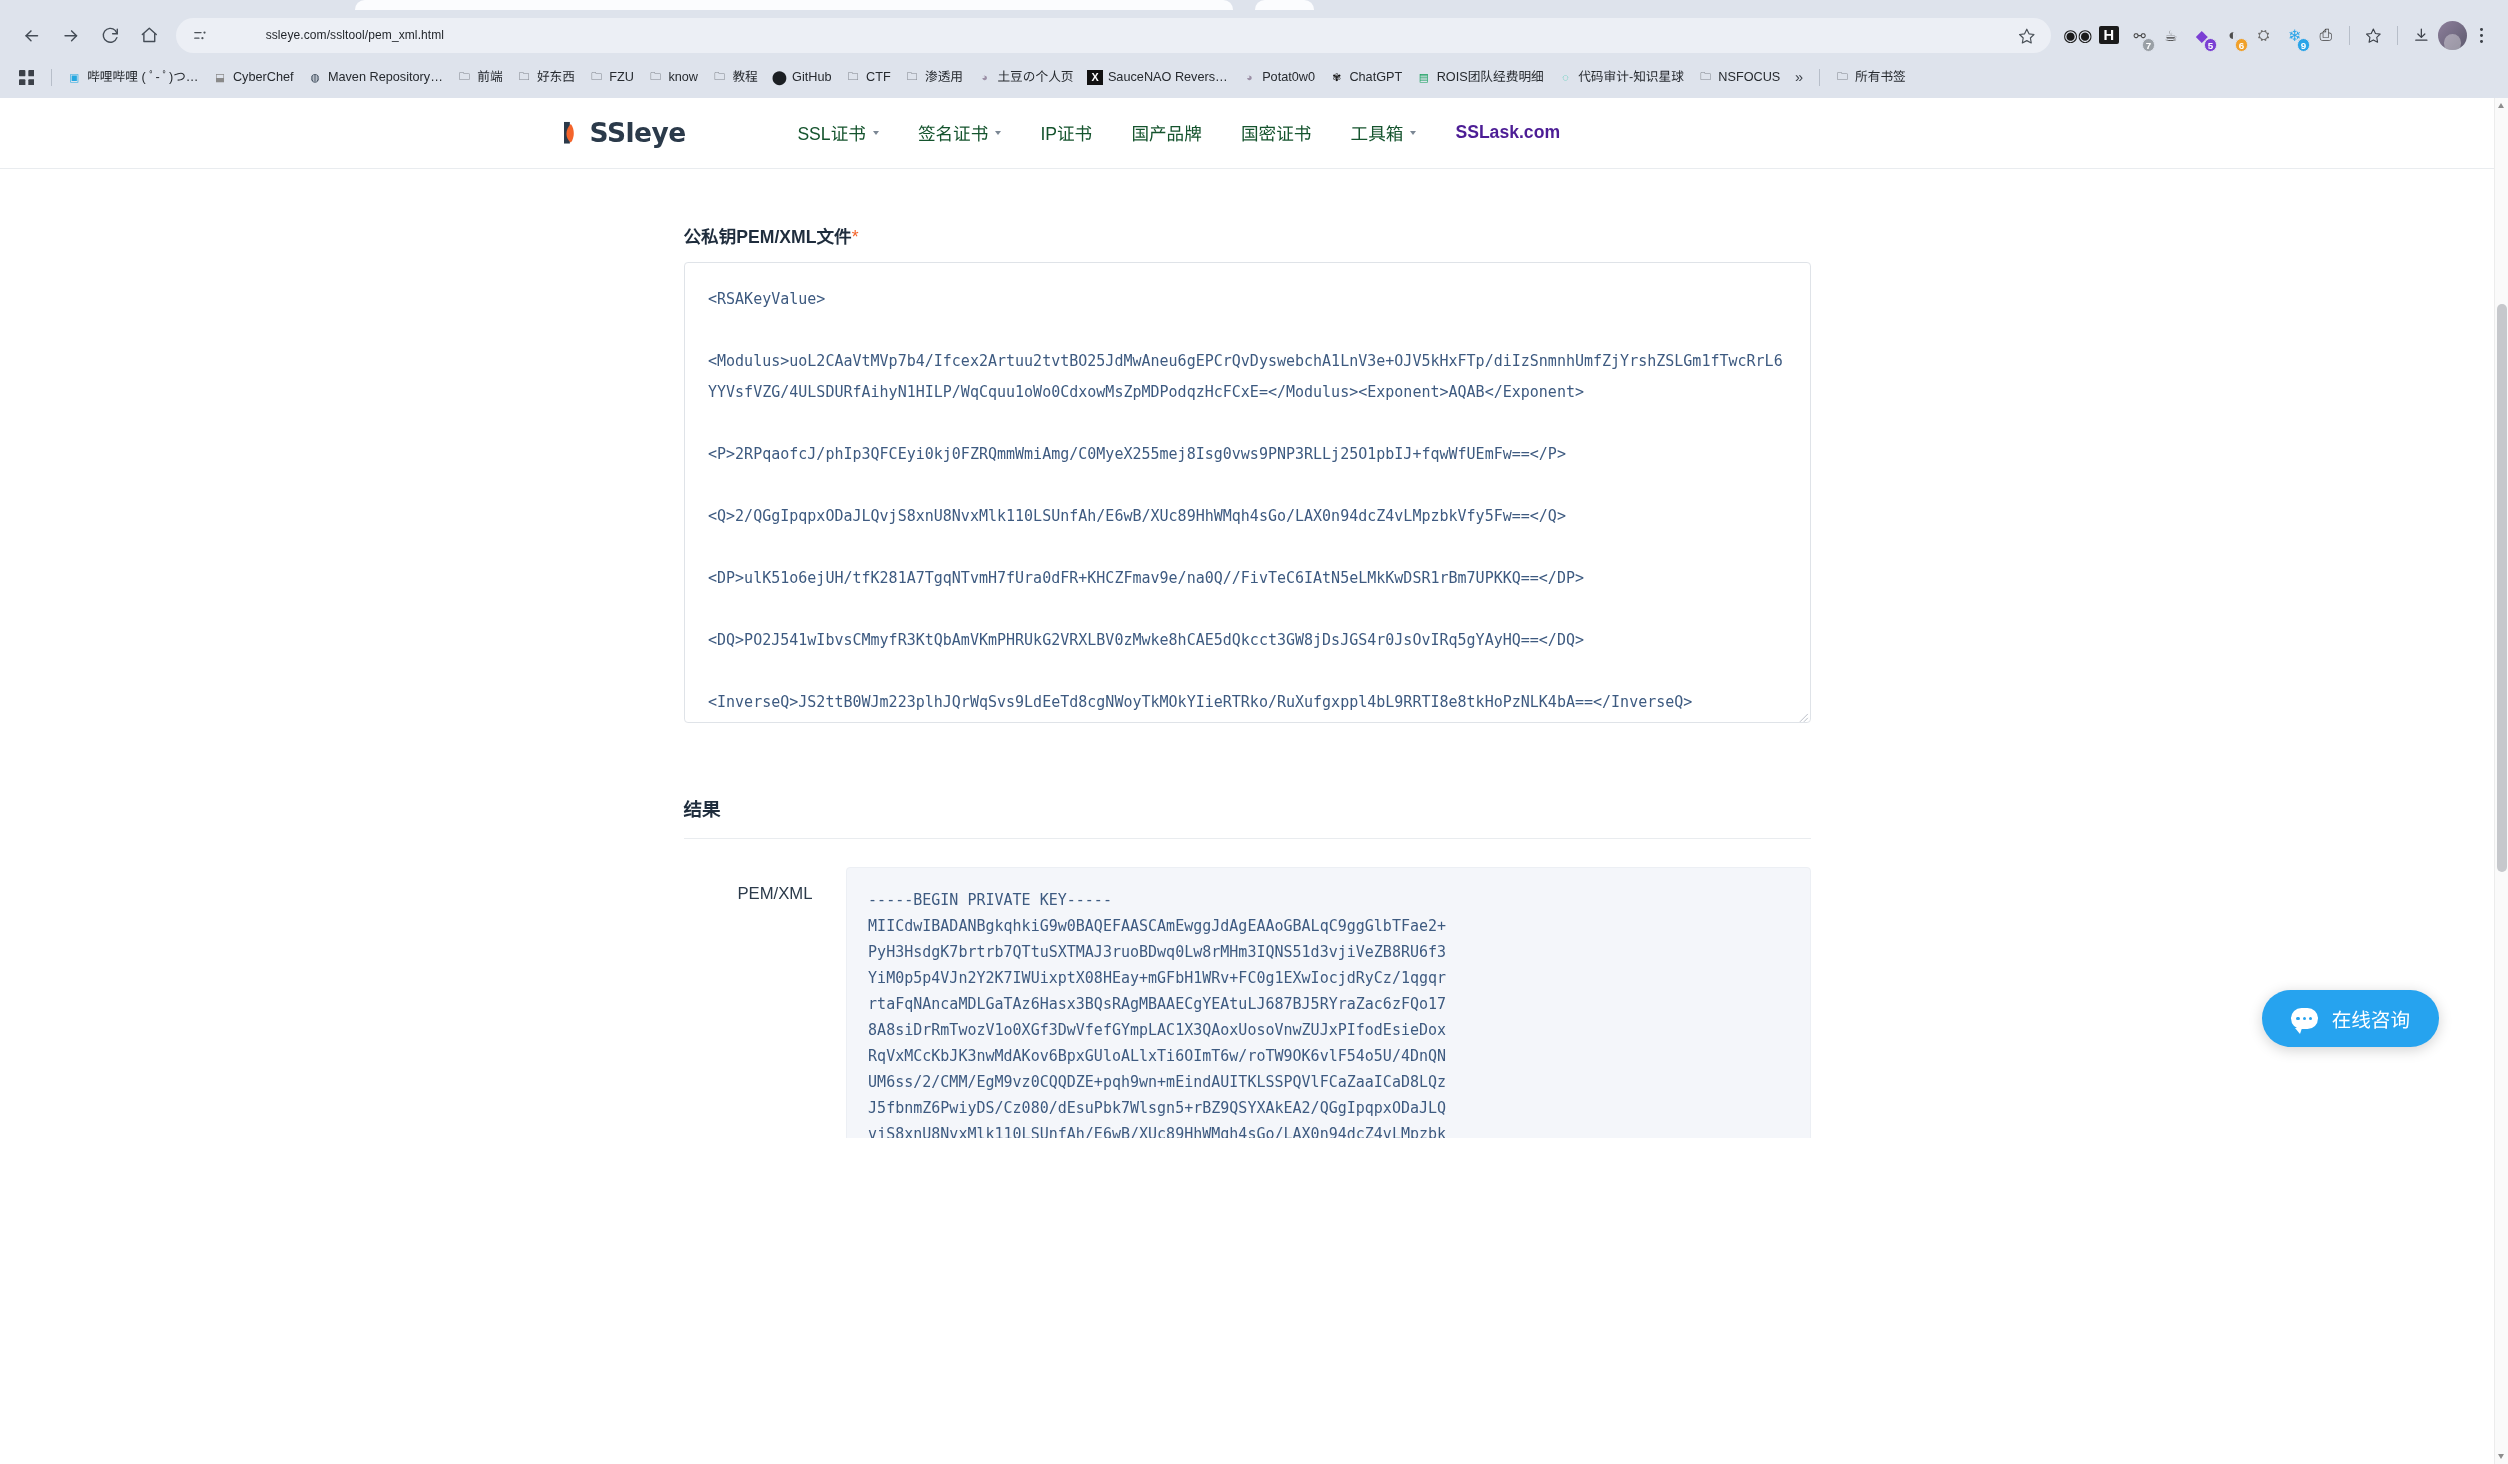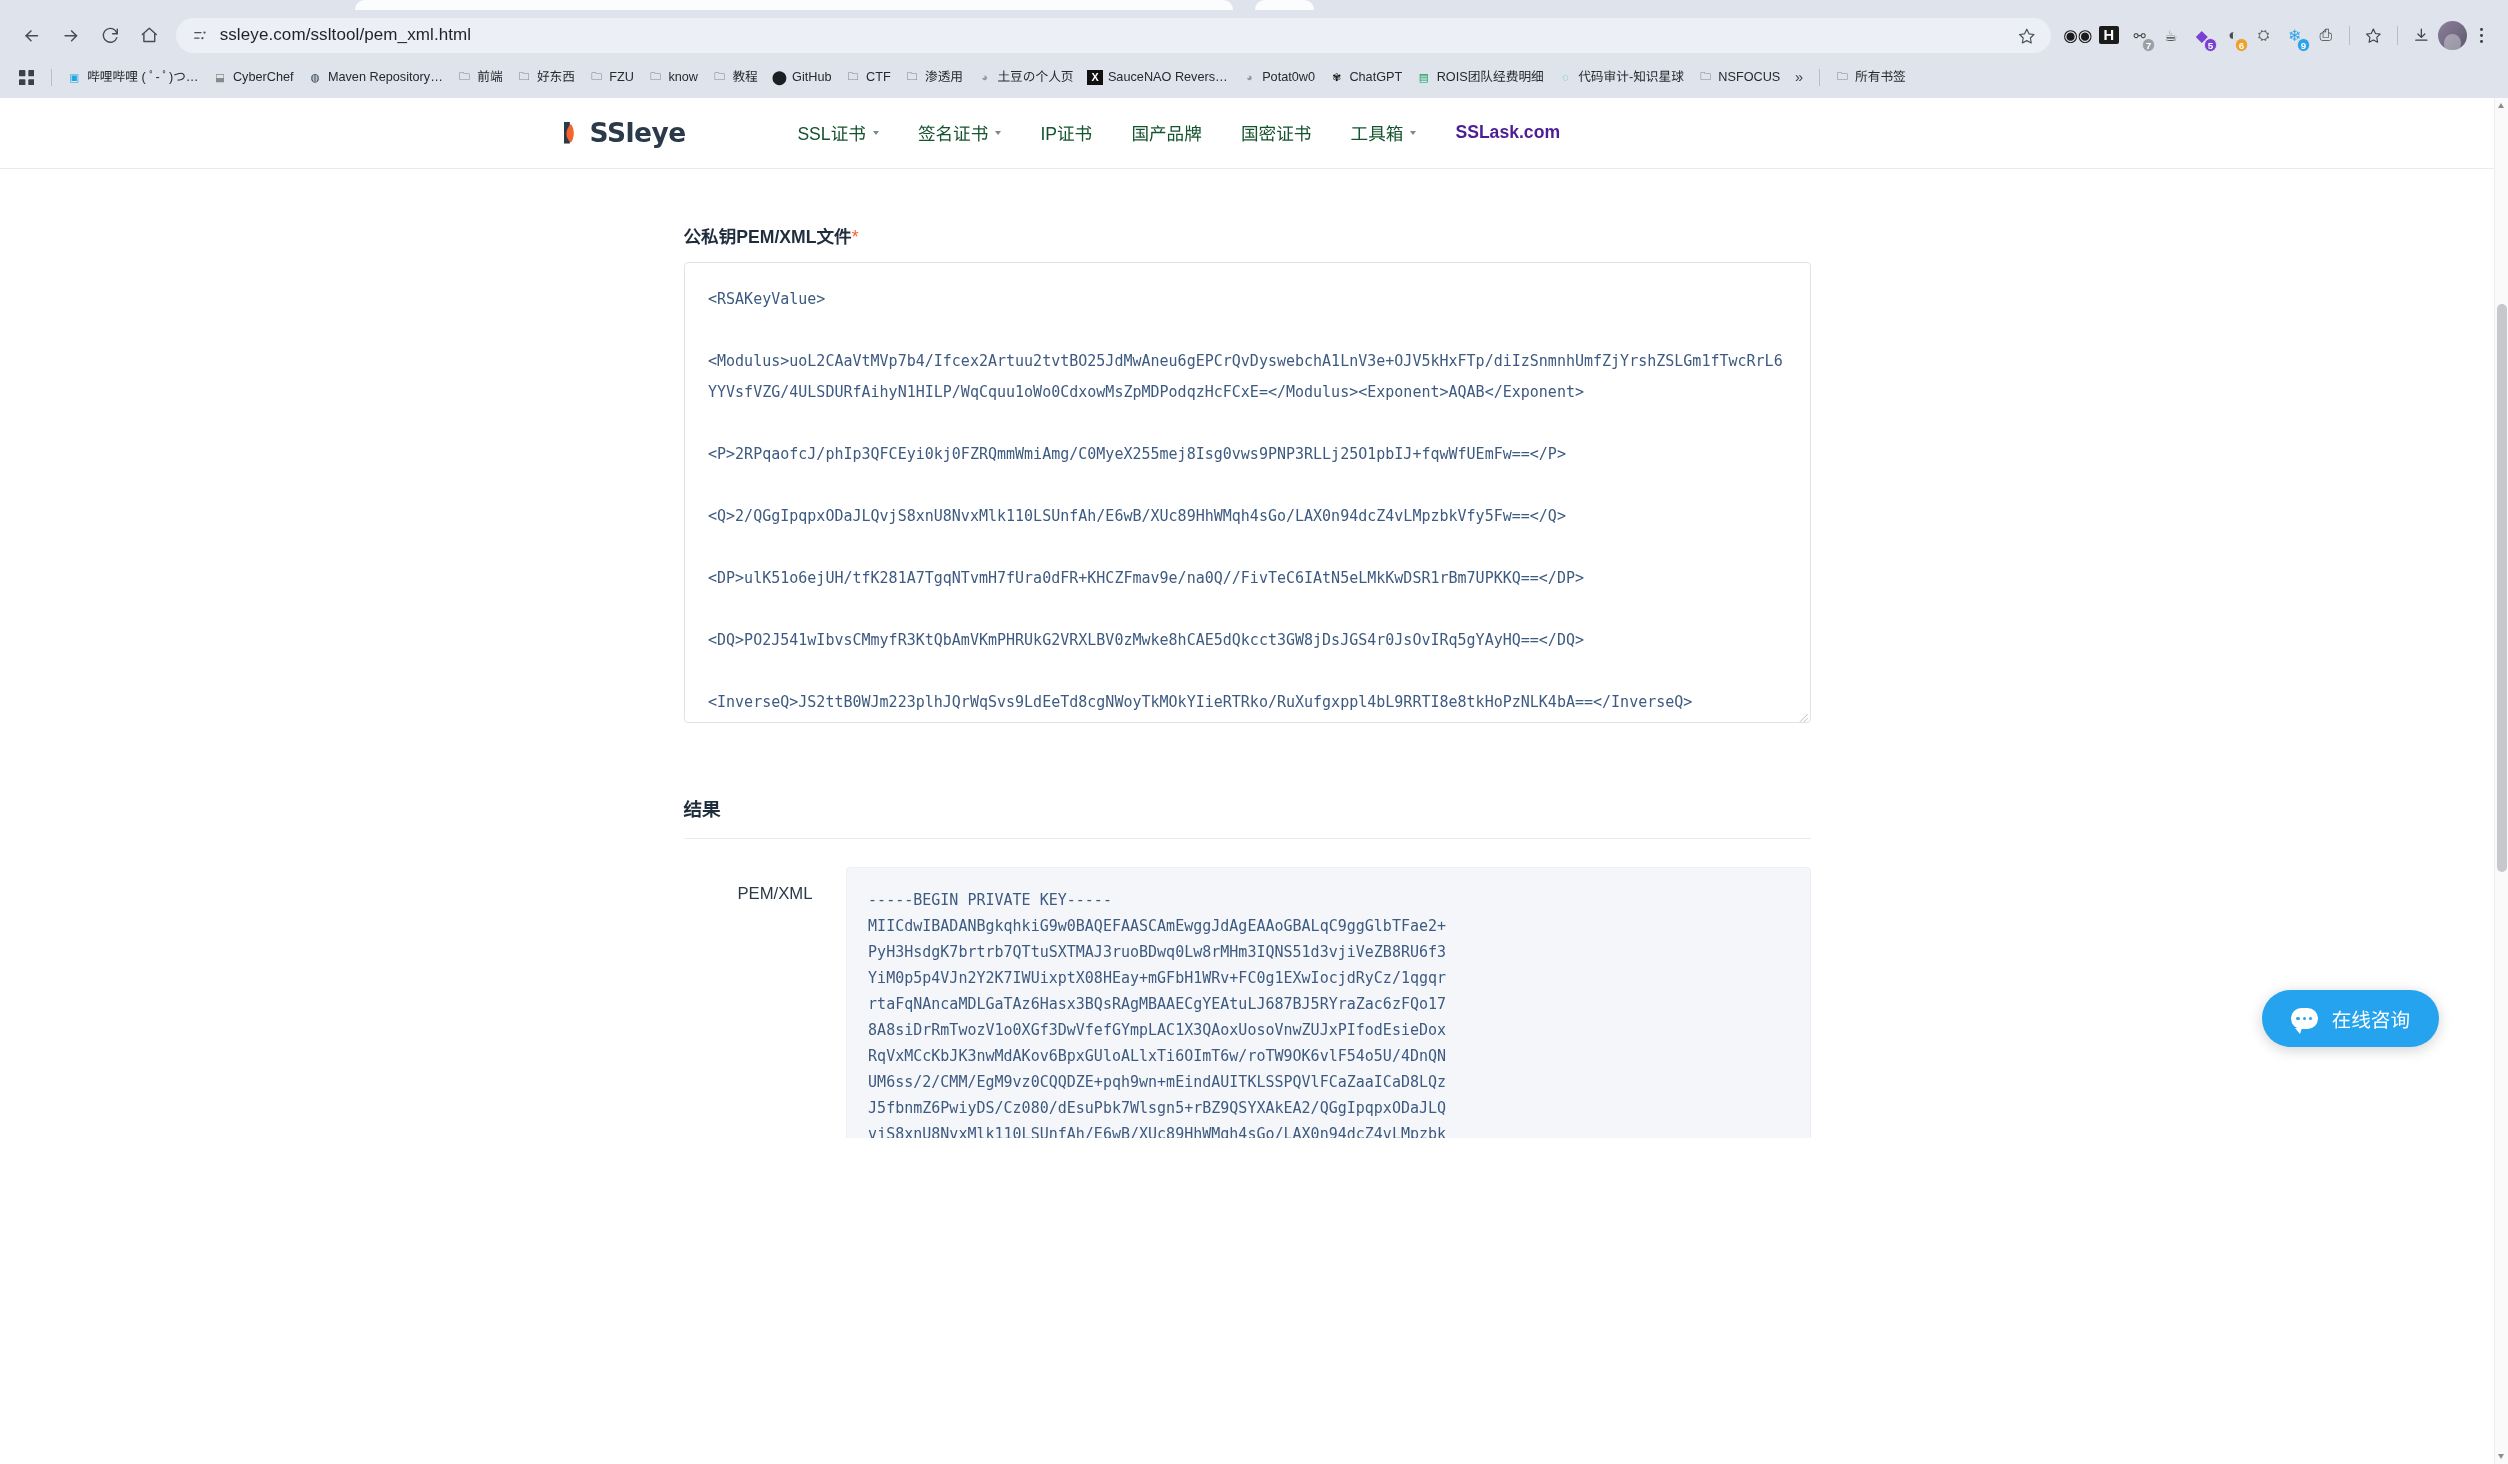--- a/index.html
+++ b/index.html
@@ -68,26 +68,27 @@
   }
   #omnibox .site-info {
     flex: 0 0 auto;
     width: 21.6px; height: 21.6px;
     display: flex; align-items: center; justify-content: center;
     color: #4a5158;
     margin-right: 8.8px;
   }
   #omnibox .url-text {
     flex: 1 1 auto;
-    font-size: 17px;
+    font-size: 12px;
     color: #1f2328;
     white-space: nowrap;
     overflow: hidden;
     text-overflow: ellipsis;
     letter-spacing: 0.1px;
+    margin-left: 46px;
   }
   #omnibox .bookmark-star {
     flex: 0 0 auto;
     width: 25.5px; height: 25.5px;
     display: flex; align-items: center; justify-content: center;
     color: #4a5158;
     margin-left: 7.8px;
   }
 
   .ext-row {

